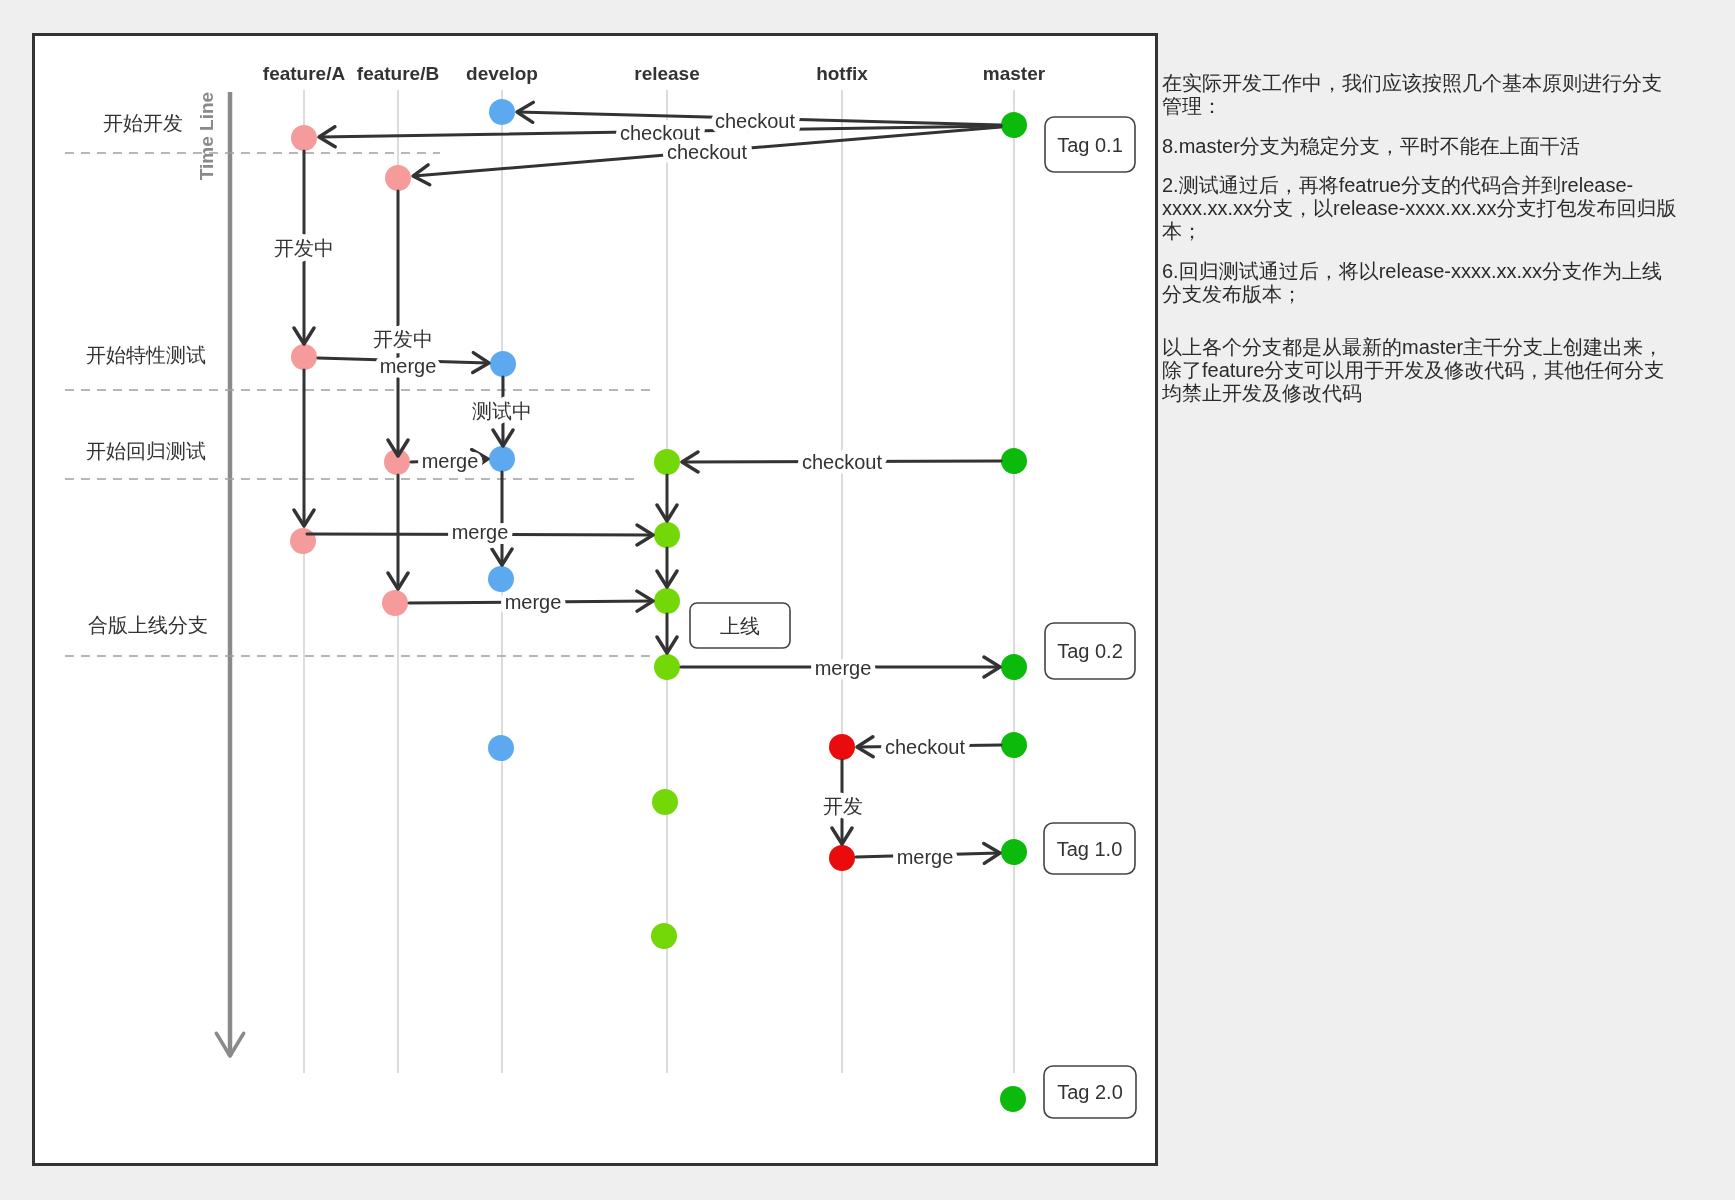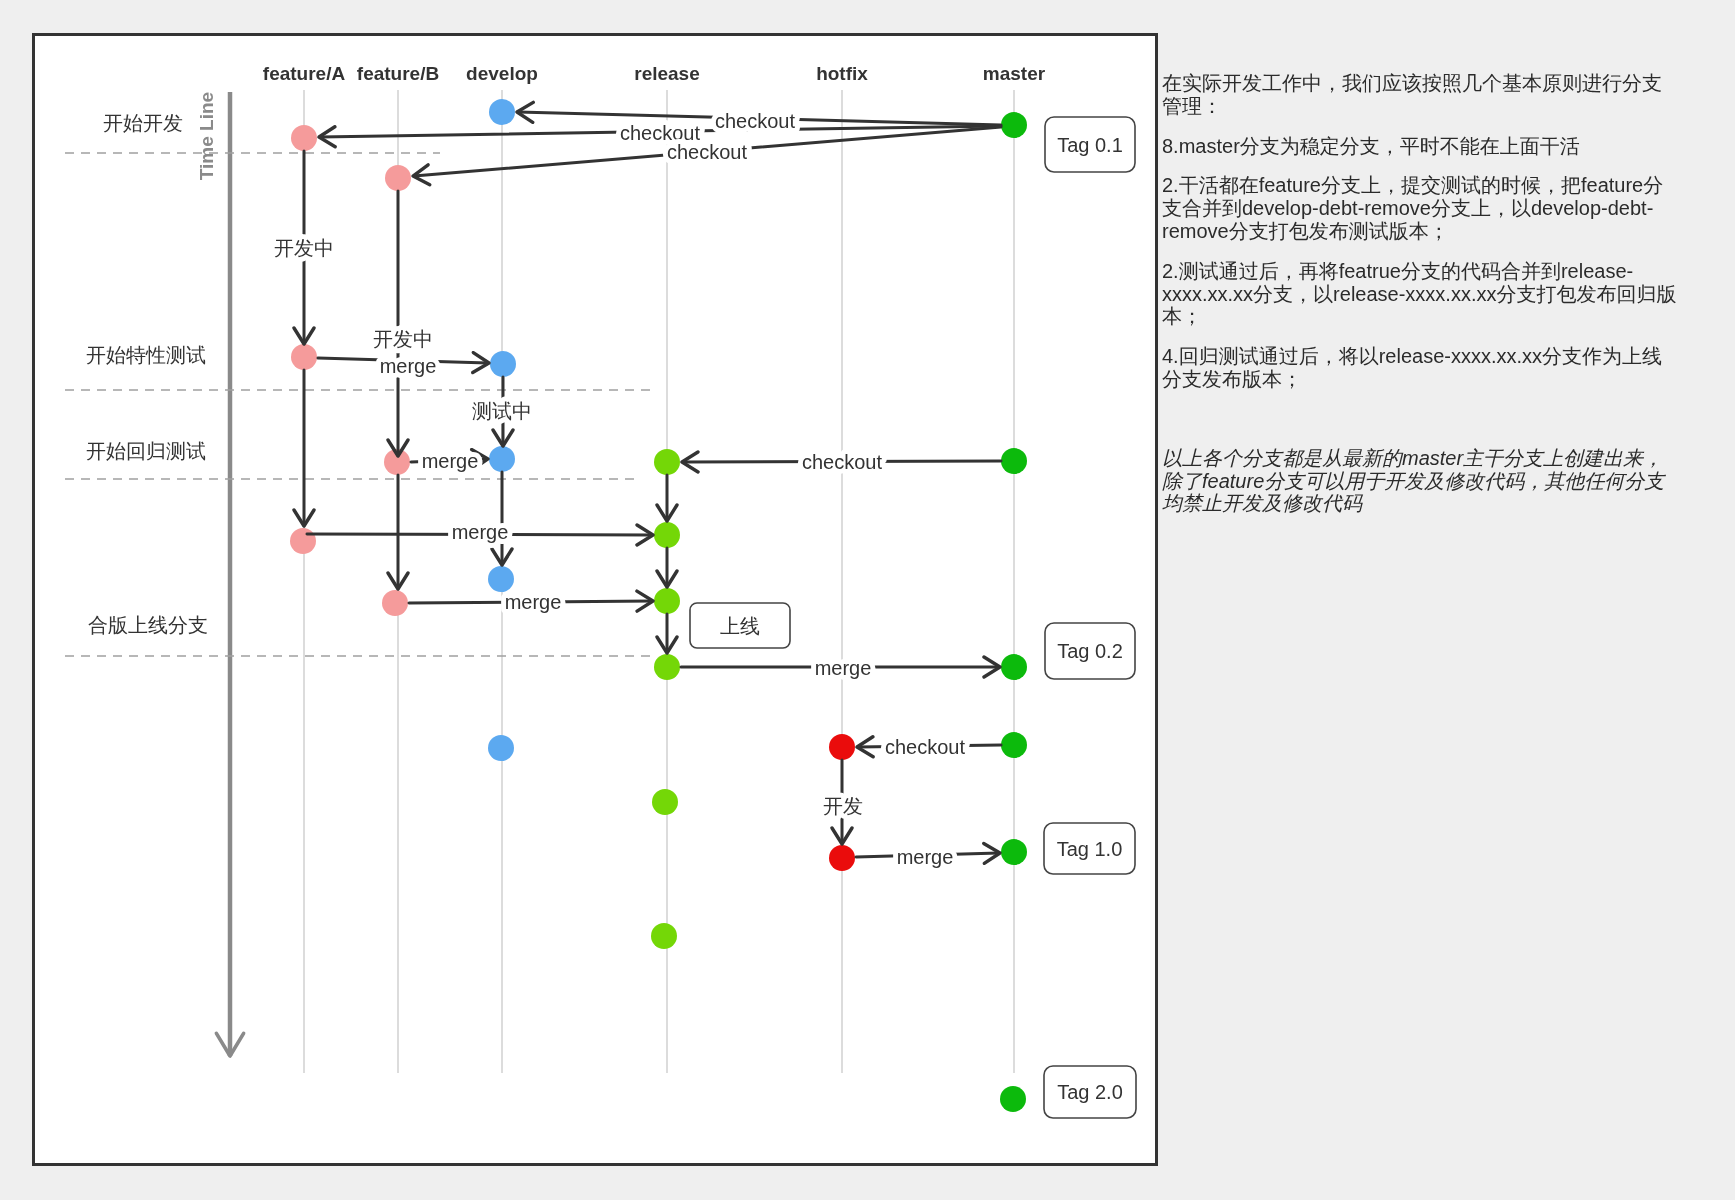--- a/index.html
+++ b/index.html
@@ -18,21 +18,21 @@
   }
   #diagram-svg{
     position:absolute;left:0;top:0;
     width:1735px;height:1200px;
   }
   #notes{
     position:absolute;left:1162px;top:72px;width:518px;
     color:#2b2b2b;font-size:20px;line-height:1.14;
   }
   #notes p{margin:0 0 17px 0;}
-  #notes p.closing{margin-top:56px;font-style:italic;}
+  #notes p.closing{margin-top:31px;}
   .svg-label{font-family:"Liberation Sans", sans-serif;}
 </style>
 </head>
 <body>
 
 <div id="panel"></div>
 
 <svg id="diagram-svg" viewBox="0 0 1735 1200" xmlns="http://www.w3.org/2000/svg">
   <defs>
     <marker id="arrow-dark" viewBox="0 0 24 24" refX="19" refY="12" markerWidth="24" markerHeight="24" orient="auto-start-reverse" markerUnits="userSpaceOnUse">
@@ -145,17 +145,16 @@
       <g>
         <rect x="690" y="603" width="100" height="45" rx="7" ry="7" fill="#ffffff" stroke="#444444" stroke-width="1.6"></rect>
         <text x="740" y="632.5" fill="#333333" font-size="20" text-anchor="middle" class="svg-label">上线</text>
       </g>
     </g>
 </svg>
 
 <div id="notes">
   <p>在实际开发工作中，我们应该按照几个基本原则进行分支管理：</p>
   <p>8.master分支为稳定分支，平时不能在上面干活</p>
-  <p>2.干活都在feature分支上，提交测试的时候，把feature分支合并到develop-debt-remove分支上，以develop-debt-remove分支打包发布测试版本；</p>
   <p>2.测试通过后，再将featrue分支的代码合并到release-xxxx.xx.xx分支，以release-xxxx.xx.xx分支打包发布回归版本；</p>
-  <p>4.回归测试通过后，将以release-xxxx.xx.xx分支作为上线分支发布版本；</p>
+  <p>6.回归测试通过后，将以release-xxxx.xx.xx分支作为上线分支发布版本；</p>
   <p class="closing">以上各个分支都是从最新的master主干分支上创建出来，除了feature分支可以用于开发及修改代码，其他任何分支均禁止开发及修改代码</p>
 </div>
 
 </body></html>

